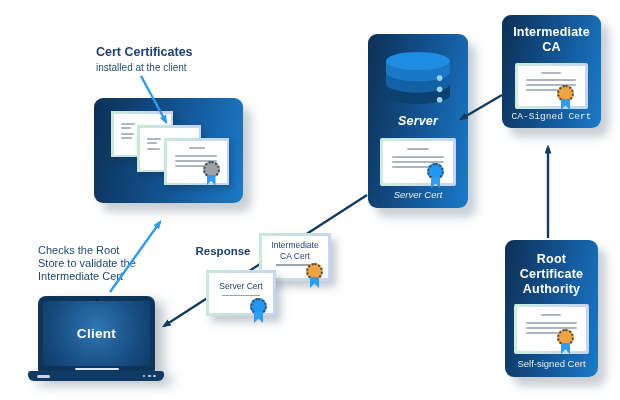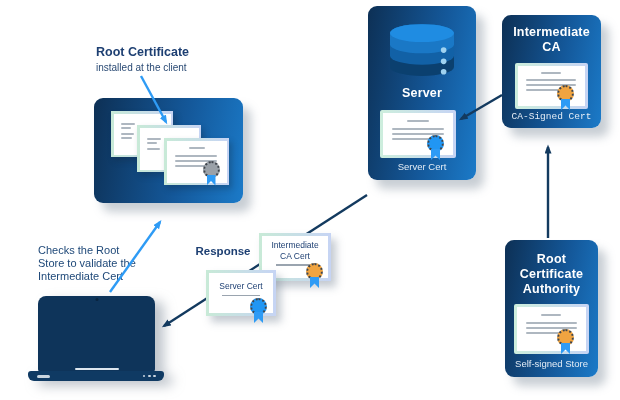--- a/index.html
+++ b/index.html
@@ -99,21 +99,21 @@
   .arrow-dark  { stroke:var(--arrow-dark);  stroke-width:2.4; }
   .head-light  { fill:var(--arrow-light); }
   .head-dark   { fill:var(--arrow-dark); }
 </style>
 </head>
 <body>
 
 <div class="stage">
 
   <div style="position:absolute; left:96px; top:45px;">
-    <div class="annot-title">Root Certificate</div>
+    <div class="annot-title">Cert Certificates</div>
     <div class="annot-sub">installed at the client</div>
   </div>
 
   <div class="navy-box" style="left:94px; top:98px; width:149px; height:105px;">
     <div class="mini-cert" style="left:17px; top:13px; width:57px; height:41px;">
       <div class="cert-white">
         <div class="cline" style="left:7px; top:9px;  width:14px;"></div>
         <div class="cline" style="left:7px; top:13px; width:10px;"></div>
         <div class="cline" style="left:7px; top:19px; width:13px;"></div>
         <div class="cline" style="left:7px; top:23px; width:11px;"></div>
@@ -140,33 +140,36 @@
     </div>
   </div>
 
   <div class="note" style="left:38px; top:244px;">Checks the Root
 Store to validate the
 Intermediate Cert</div>
 
   <div class="laptop">
     <div class="lap-screen">
       <div class="lap-cam"></div>
+      <div class="lap-display">
+        <span class="client-label">Client</span>
+      </div>
       <div class="lap-hinge"></div>
     </div>
     <div class="lap-base">
       <div class="base-notch"></div>
       <div class="base-dots">
           <i></i>
           <i></i>
           <i></i>
         </div>
     </div>
   </div>
 
-  <div class="navy-box" style="left:368px; top:6px; width:108px; height:174px;">
+  <div class="navy-box" style="left:368px; top:34px; width:100px; height:174px;font-style:italic;">
     <svg width="64" height="58" viewBox="0 0 68 58" style="position:absolute; left:50%; top:16px; transform:translateX(-50%);">
       <path d="M0 10 V46 a34 9.5 0 0 0 68 0 V10 a34 9.5 0 0 0 -68 0 z" fill="#0b406f"></path>
       <path d="M0 10 V34 a34 9.5 0 0 0 68 0 V10 a34 9.5 0 0 0 -68 0 z" fill="#1261a6"></path>
       <path d="M0 10 V22 a34 9.5 0 0 0 68 0 V10 a34 9.5 0 0 0 -68 0 z" fill="#1a78c6"></path>
       <ellipse cx="34" cy="10" rx="34" ry="9.5" fill="#1f8ce2"></ellipse>
       <circle cx="57" cy="28" r="3" fill="#9fd2f0"></circle>
       <circle cx="57" cy="40" r="3" fill="#9fd2f0"></circle>
       <circle cx="57" cy="51" r="3" fill="#9fd2f0"></circle>
     </svg>
     <div class="box-title" style="top:80px;">Server</div>
@@ -212,21 +215,21 @@
         <div class="cline" style="left:24px; top:7px;  width:20px;"></div>
         <div class="cline" style="left:9px;  top:15px; width:51px;"></div>
         <div class="cline" style="left:9px;  top:20px; width:51px;"></div>
         <div class="cline" style="left:9px;  top:25px; width:38px;"></div>
         <div class="seal" style="left:40px; top:22px;">
           <div class="badge orange"></div>
             <div class="ribbon"></div>
         </div>
       </div>
     </div>
-    <div class="box-label" style="bottom:8px;">Self-signed Store</div>
+    <div class="box-label" style="bottom:8px;">Self-signed Cert</div>
   </div>
 
   <svg class="arrows" width="620" height="400">
     <defs>
       <marker id="mblue" markerUnits="userSpaceOnUse" markerWidth="10" markerHeight="8" refX="6.5" refY="3.5" orient="auto">
         <path d="M0 0 L9 3.5 L0 7 z" class="head-light"></path>
       </marker>
       <marker id="mdark" markerUnits="userSpaceOnUse" markerWidth="10" markerHeight="8" refX="6.5" refY="3.5" orient="auto">
         <path d="M0 0 L9 3.5 L0 7 z" class="head-dark"></path>
       </marker>

